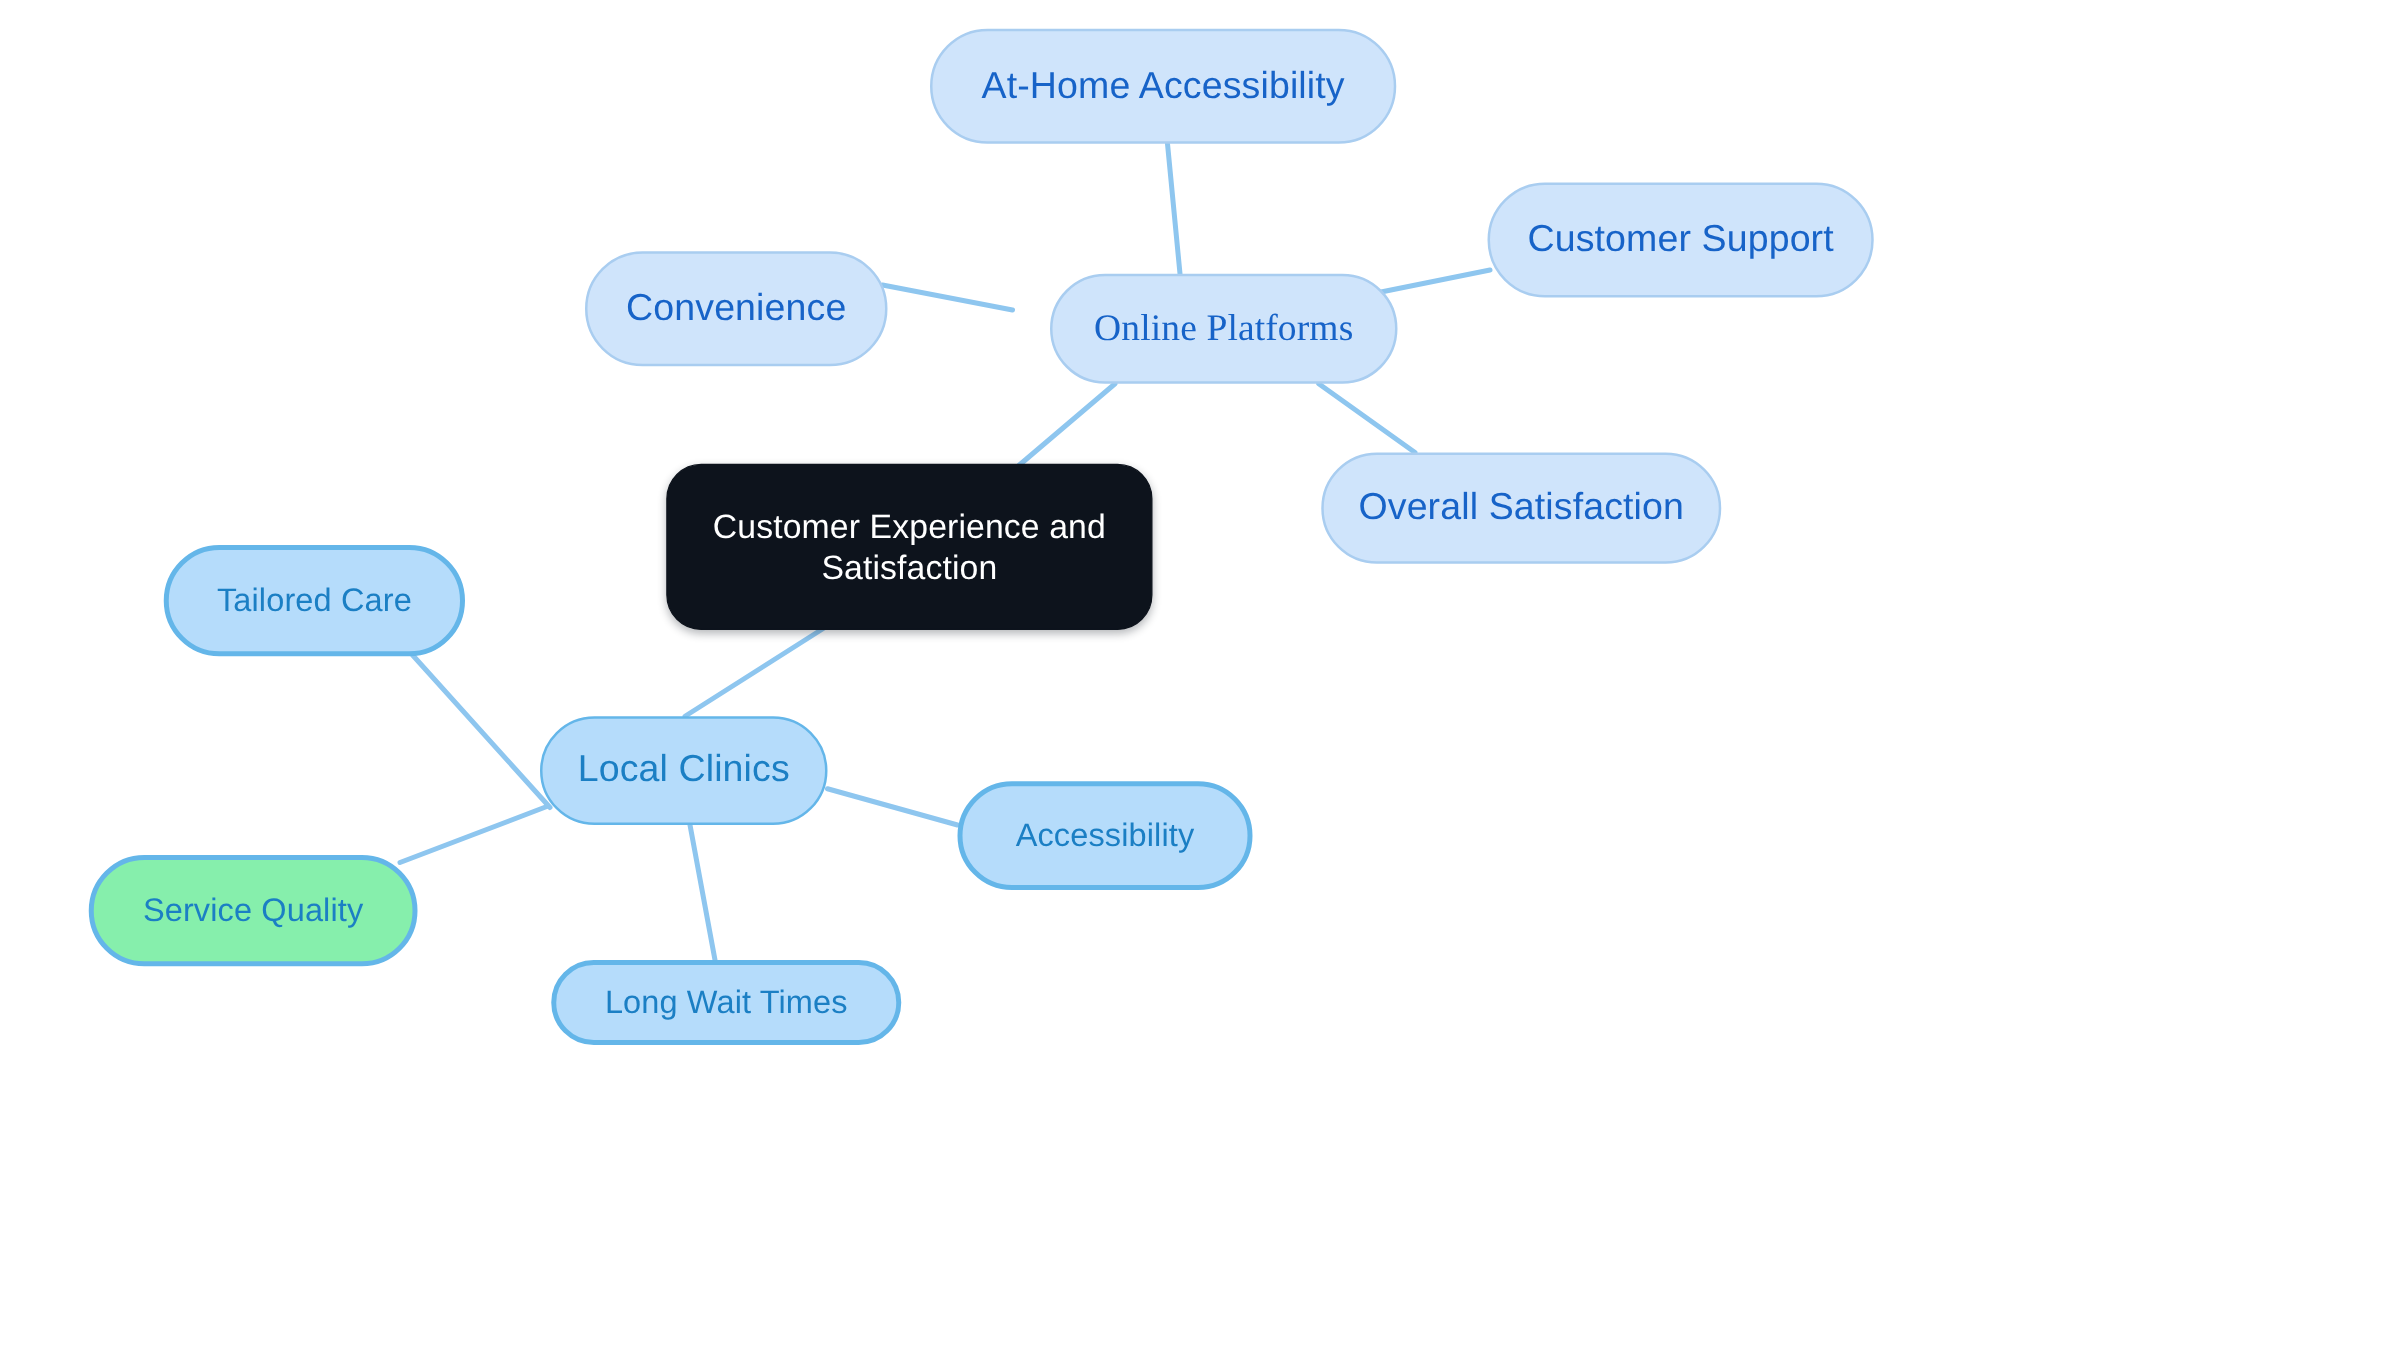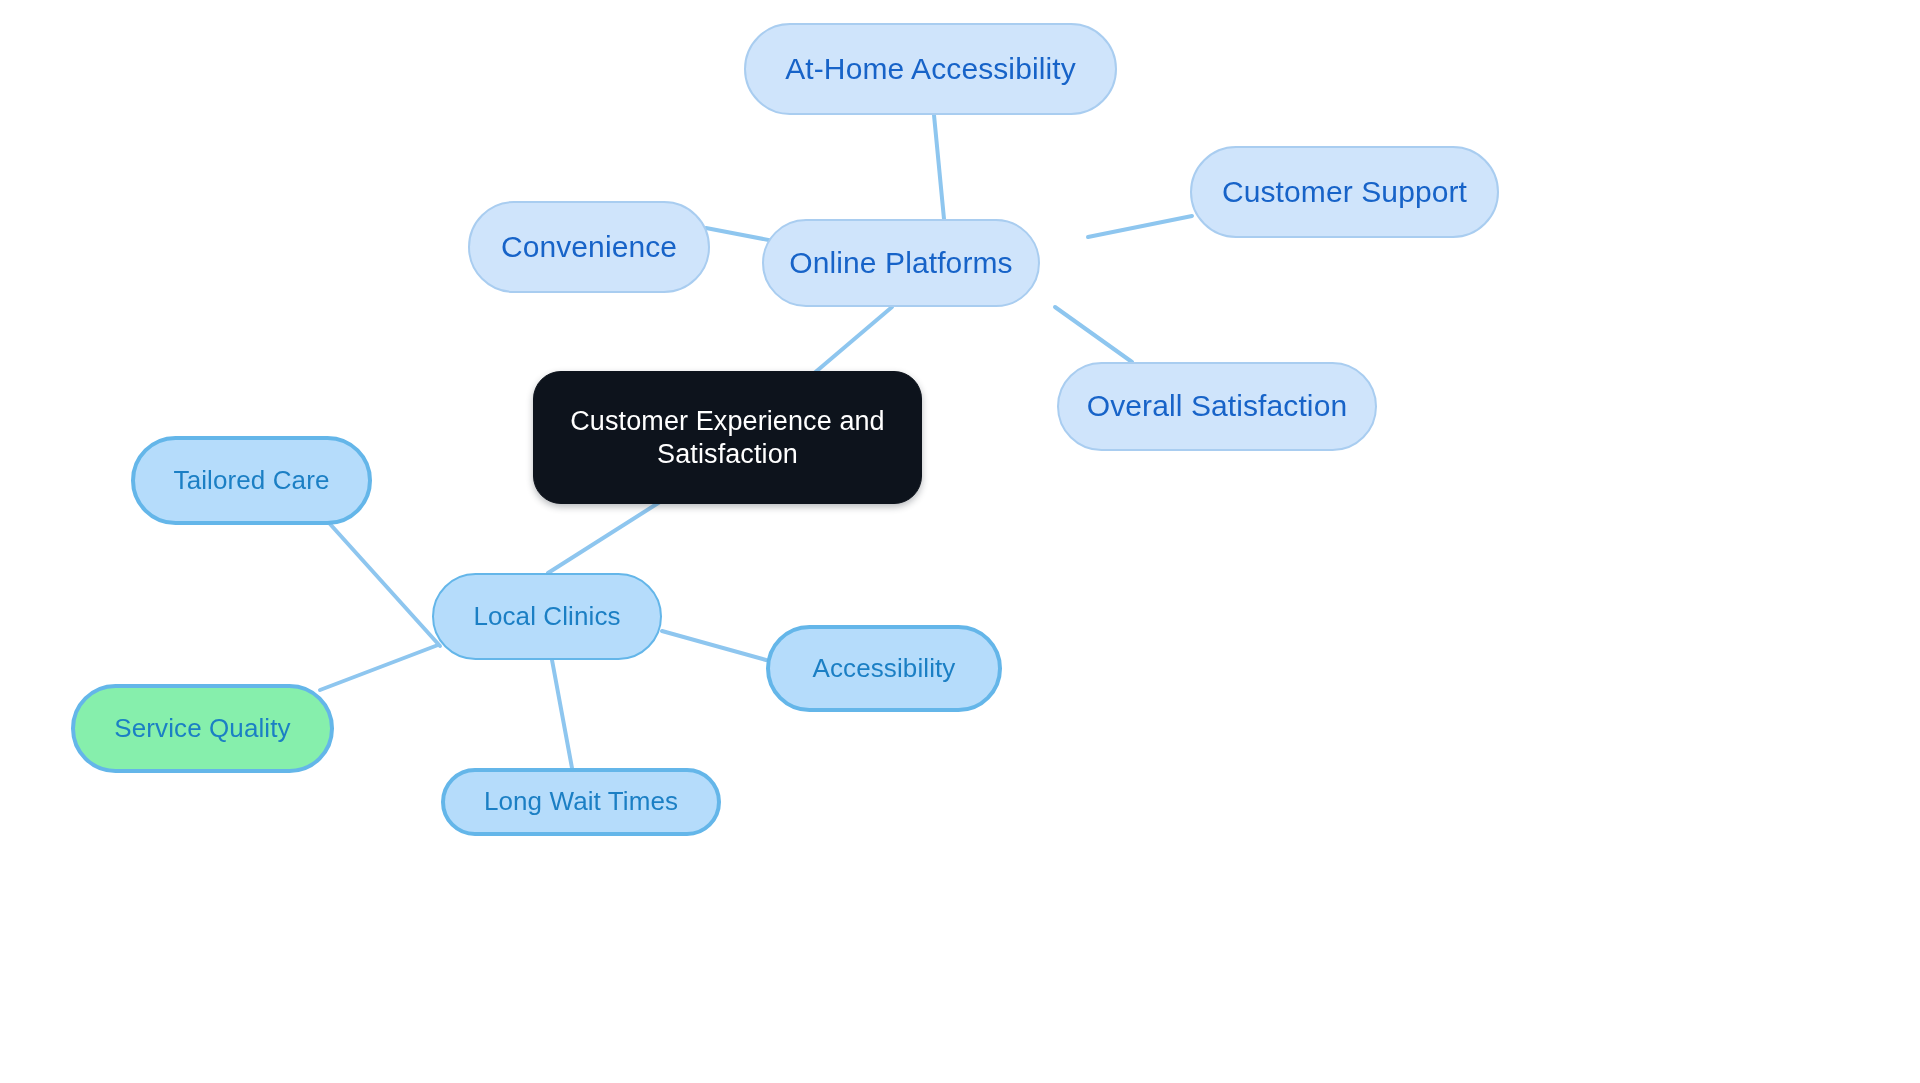--- a/index.html
+++ b/index.html
@@ -57,21 +57,21 @@
   .node-leaf-a {
     background: #cfe4fb;
     border: 2px solid #a9cdf0;
     color: #1763c8;
     font-size: 30px;
   }
   .node-branch-b {
     background: #b5dcfb;
     border: 2px solid #64b6e9;
     color: #1b7fc4;
-    font-size: 26px;
+    font-size: 30px;
   }
   .node-leaf-b {
     background: #b5dcfb;
     border: 4px solid #14532d;
     color: #1b7fc4;
     font-size: 26px;
   }
 </style>
 </head>
 <body>
@@ -85,21 +85,21 @@
       <line x1="1088" y1="237" x2="1192" y2="216" stroke="#8ec6ef" stroke-width="4" stroke-linecap="round"></line>
       <line x1="1055" y1="307" x2="1132" y2="362" stroke="#8ec6ef" stroke-width="4" stroke-linecap="round"></line>
       <line x1="440" y1="646" x2="330" y2="524" stroke="#8ec6ef" stroke-width="4" stroke-linecap="round"></line>
       <line x1="438" y1="645" x2="320" y2="690" stroke="#8ec6ef" stroke-width="4" stroke-linecap="round"></line>
       <line x1="552" y1="660" x2="572" y2="768" stroke="#8ec6ef" stroke-width="4" stroke-linecap="round"></line>
       <line x1="662" y1="631" x2="766" y2="660" stroke="#8ec6ef" stroke-width="4" stroke-linecap="round"></line>
     </svg>
   <div id="nodes">
       <div class="node node-root" style="left: 533px; top: 371px; width: 389px; height: 133px; background: rgb(13, 19, 28); color: rgb(255, 255, 255);"><span>Customer Experience and
 Satisfaction</span></div>
-      <div class="node node-branch-a" style="left: 762px; top: 219px; width: 278px; height: 88px; background: rgb(207, 228, 251); border-color: rgb(169, 205, 240); color: rgb(23, 99, 200);"><span>Online Platforms</span></div>
+      <div class="node node-branch-a" style="left: 840px; top: 219px; width: 278px; height: 88px; background: rgb(207, 228, 251); border-color: rgb(169, 205, 240); color: rgb(23, 99, 200); font-family: Liberation Serif, serif;"><span>Online Platforms</span></div>
       <div class="node node-leaf-a" style="left: 744px; top: 23px; width: 373px; height: 92px; background: rgb(207, 228, 251); border-color: rgb(169, 205, 240); color: rgb(23, 99, 200);"><span>At-Home Accessibility</span></div>
       <div class="node node-leaf-a" style="left: 468px; top: 156px; width: 242px; height: 92px; background: rgb(207, 228, 251); border-color: rgb(169, 205, 240); color: rgb(23, 99, 200); margin-top: 45px;"><span>Convenience</span></div>
       <div class="node node-leaf-a" style="left: 1190px; top: 146px; width: 309px; height: 92px; background: rgb(207, 228, 251); border-color: rgb(169, 205, 240); color: rgb(23, 99, 200);"><span>Customer Support</span></div>
       <div class="node node-leaf-a" style="left: 1057px; top: 362px; width: 320px; height: 89px; background: rgb(207, 228, 251); border-color: rgb(169, 205, 240); color: rgb(23, 99, 200);"><span>Overall Satisfaction</span></div>
       <div class="node node-branch-b" style="left: 432px; top: 573px; width: 230px; height: 87px; background: rgb(181, 220, 251); border-color: rgb(100, 182, 233); color: rgb(27, 127, 196);"><span>Local Clinics</span></div>
       <div class="node node-leaf-b" style="left: 131px; top: 436px; width: 241px; height: 89px; background: rgb(181, 220, 251); border-color: rgb(100, 182, 233); color: rgb(27, 127, 196);"><span>Tailored Care</span></div>
       <div class="node node-leaf-b" style="left: 71px; top: 684px; width: 263px; height: 89px; background: #86efac; border-color: rgb(100, 182, 233); color: rgb(27, 127, 196);"><span>Service Quality</span></div>
       <div class="node node-leaf-b" style="left: 441px; top: 768px; width: 280px; height: 68px; background: rgb(181, 220, 251); border-color: rgb(100, 182, 233); color: rgb(27, 127, 196);"><span>Long Wait Times</span></div>
       <div class="node node-leaf-b" style="left: 766px; top: 625px; width: 236px; height: 87px; background: rgb(181, 220, 251); border-color: rgb(100, 182, 233); color: rgb(27, 127, 196);"><span>Accessibility</span></div>
     </div>

